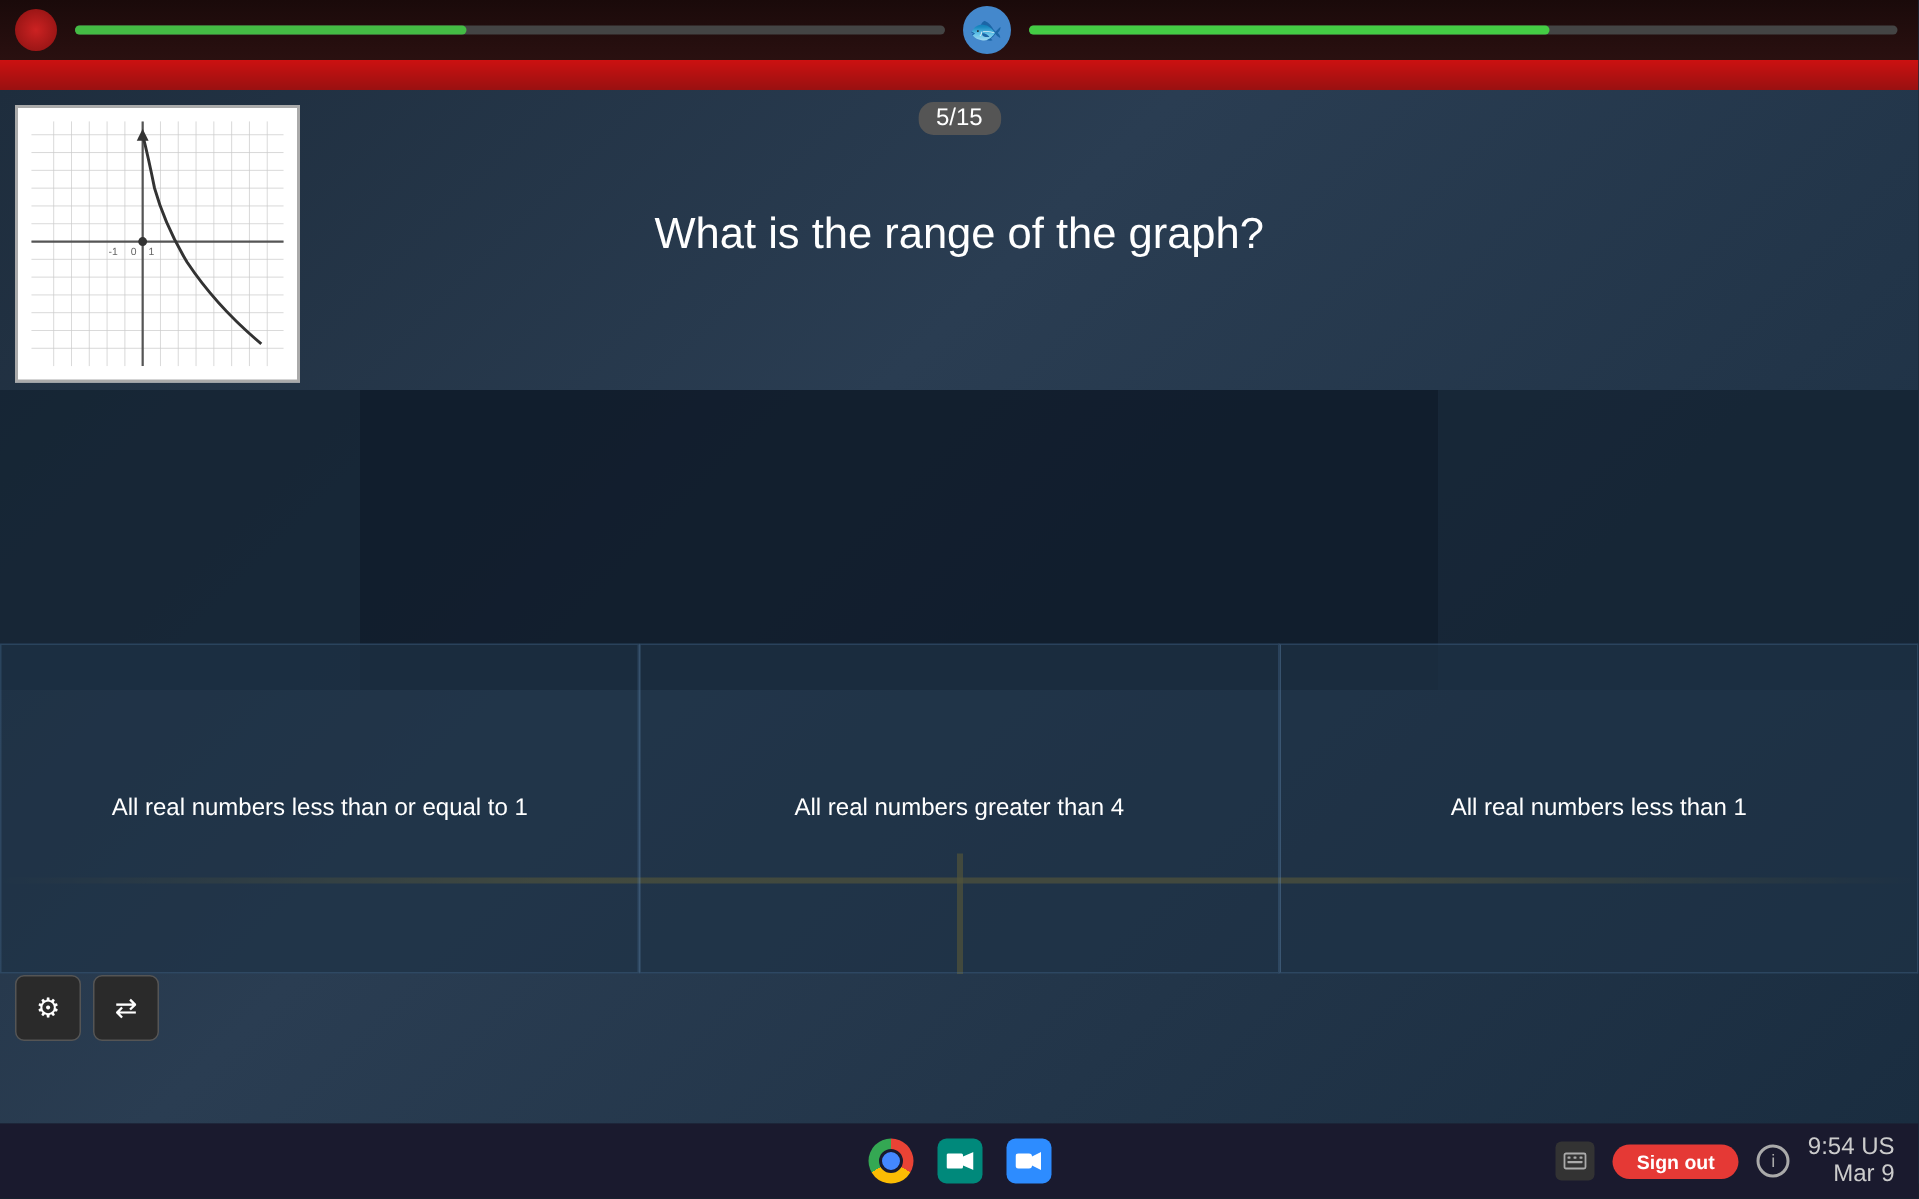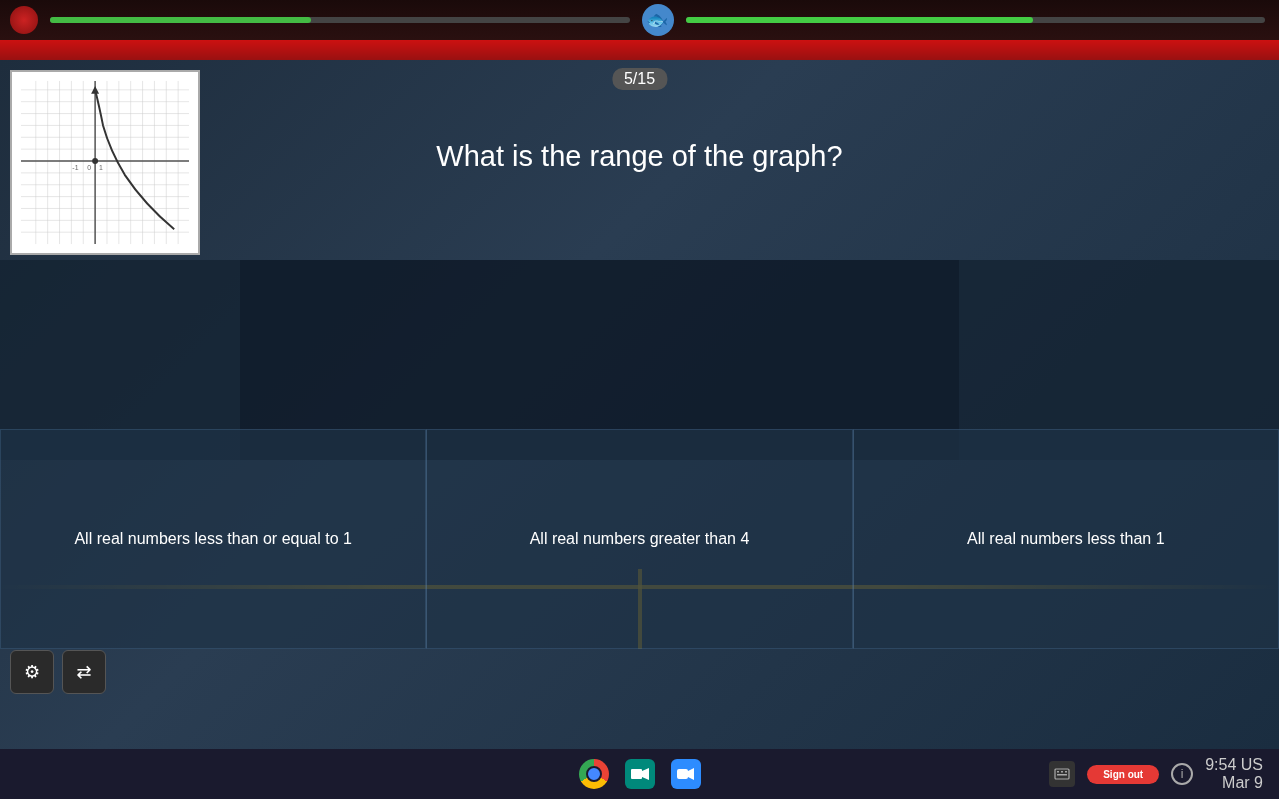--- a/index.html
+++ b/index.html
@@ -276,21 +276,21 @@
       font-size: 14px;
       color: #ccc;
     }
 
     .sign-out-btn {
       background: #e53935;
       color: white;
       border: none;
       border-radius: 16px;
       padding: 4px 16px;
-      font-size: 10px;
+      font-size: 13px;
       cursor: pointer;
       font-weight: bold;
     }
 
     .taskbar-info-icon {
       width: 22px;
       height: 22px;
       border: 2px solid #aaa;
       border-radius: 50%;
       display: flex;

